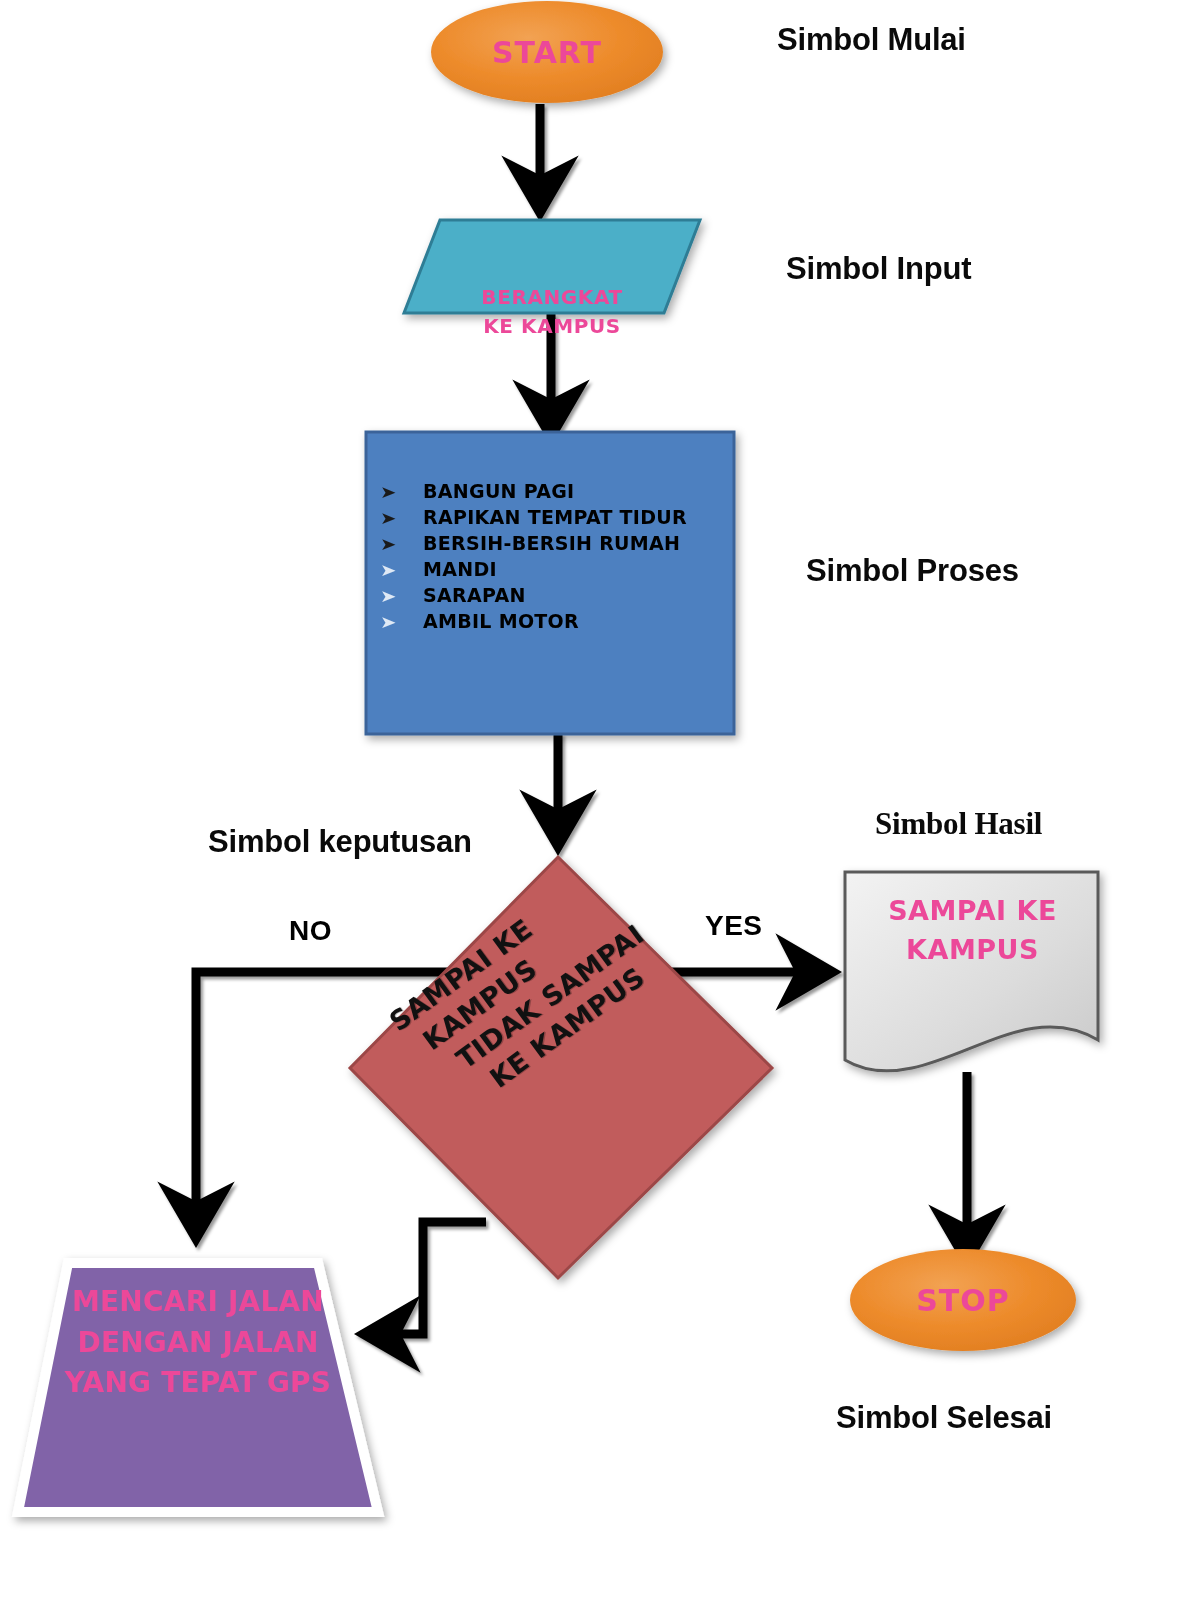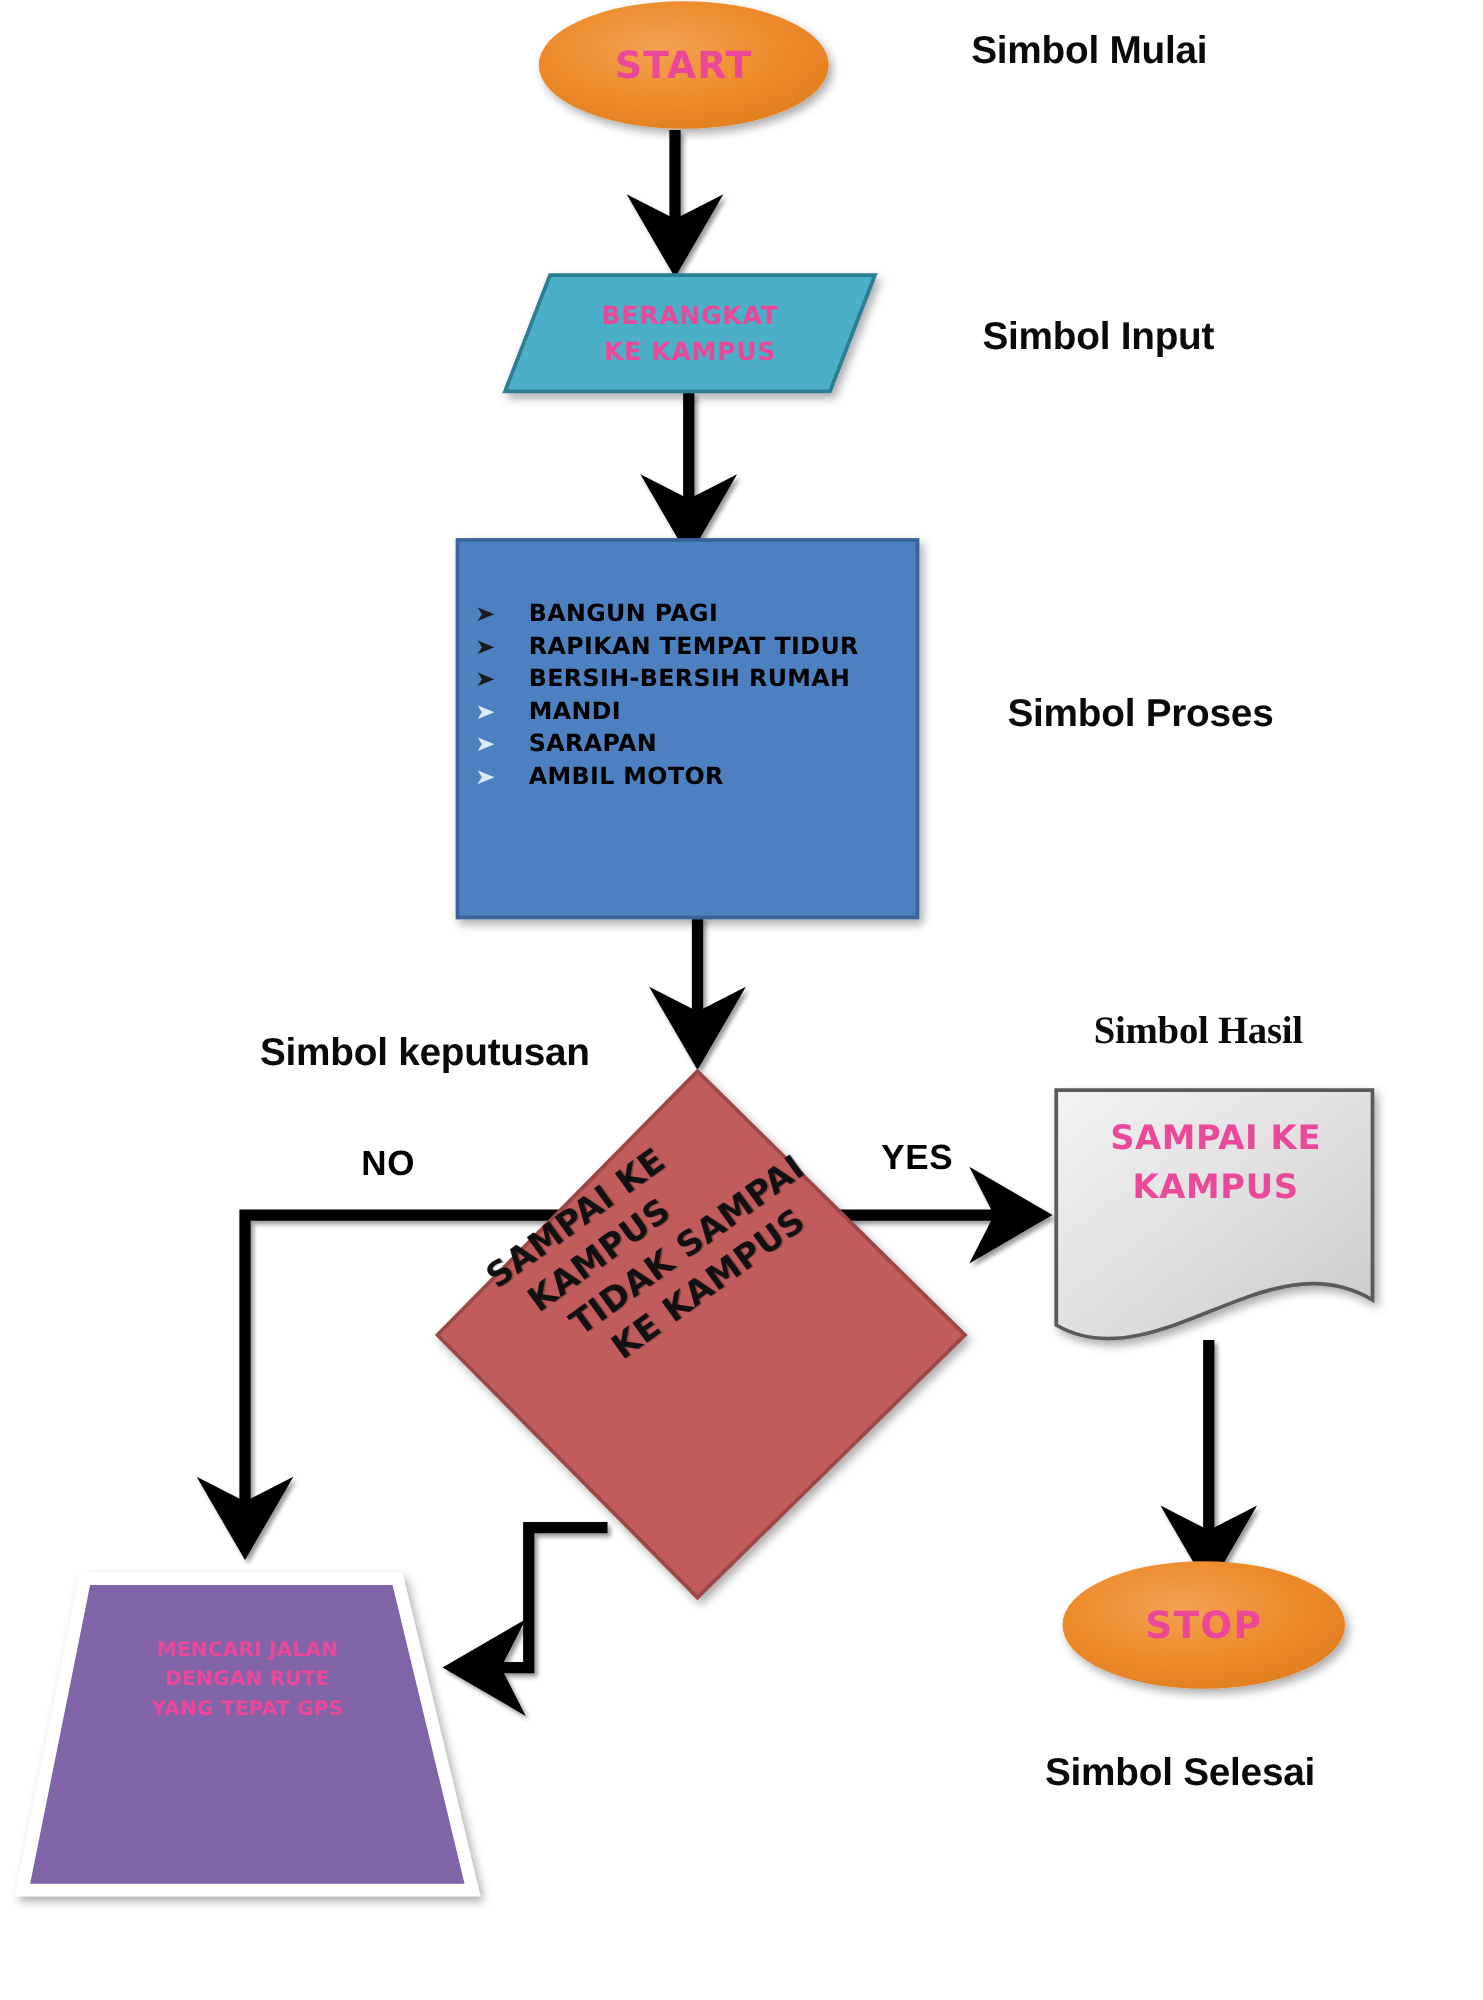--- a/index.html
+++ b/index.html
@@ -59,20 +59,21 @@
     font-weight: bold;
     letter-spacing: 1px;
     font-family: "DejaVu Sans", sans-serif;
   }
   
   .input-label {
     font-size: 20px;
     line-height: 1.45;
     letter-spacing: 0.6px;
     font-family: "DejaVu Sans", sans-serif;
+    margin-top: 45px;
   }
   
   .process-list {
     position: absolute;
     left: 383px;
     top: 482px;
     width: 340px;
     color: #000000;
   }
   .process-item {
@@ -115,21 +116,21 @@
   }
   
   .doc-label {
     font-size: 27px;
     line-height: 1.45;
     letter-spacing: 0.5px;
     font-family: "DejaVu Sans", sans-serif;
   }
   
   .manual-label {
-    font-size: 16px;
+    font-size: 28px;
     line-height: 1.45;
     letter-spacing: 0.2px;
     font-family: "DejaVu Sans", sans-serif;
   }
 </style>
 </head>
 <body>
 
 <div id="canvas">
 
@@ -236,21 +237,21 @@
 
   <div class="node-text doc-label" style="left:855px;top:884px;width:235px;height:92px;">
     <span>SAMPAI KE</span>
     <span>KAMPUS</span>
   </div>
 
   <div class="node-text terminal-label" style="left:863px;top:1276px;width:200px;height:48px;">STOP</div>
 
   <div class="node-text manual-label" style="left:48px;top:1283px;width:300px;height:120px;">
     <span>MENCARI JALAN</span>
-    <span>DENGAN RUTE</span>
+    <span>DENGAN JALAN</span>
     <span>YANG TEPAT GPS</span>
   </div>
 
   <div class="edge-label" style="left:289px;top:915px;">NO</div>
   <div class="edge-label" style="left:705px;top:910px;">YES</div>
 
   <div class="side-label" style="left:777px;top:22px;">Simbol Mulai</div>
   <div class="side-label" style="left:786px;top:251px;">Simbol Input</div>
   <div class="side-label" style="left:806px;top:553px;">Simbol Proses</div>
   <div class="side-label" style="left:208px;top:824px;">Simbol keputusan</div>

